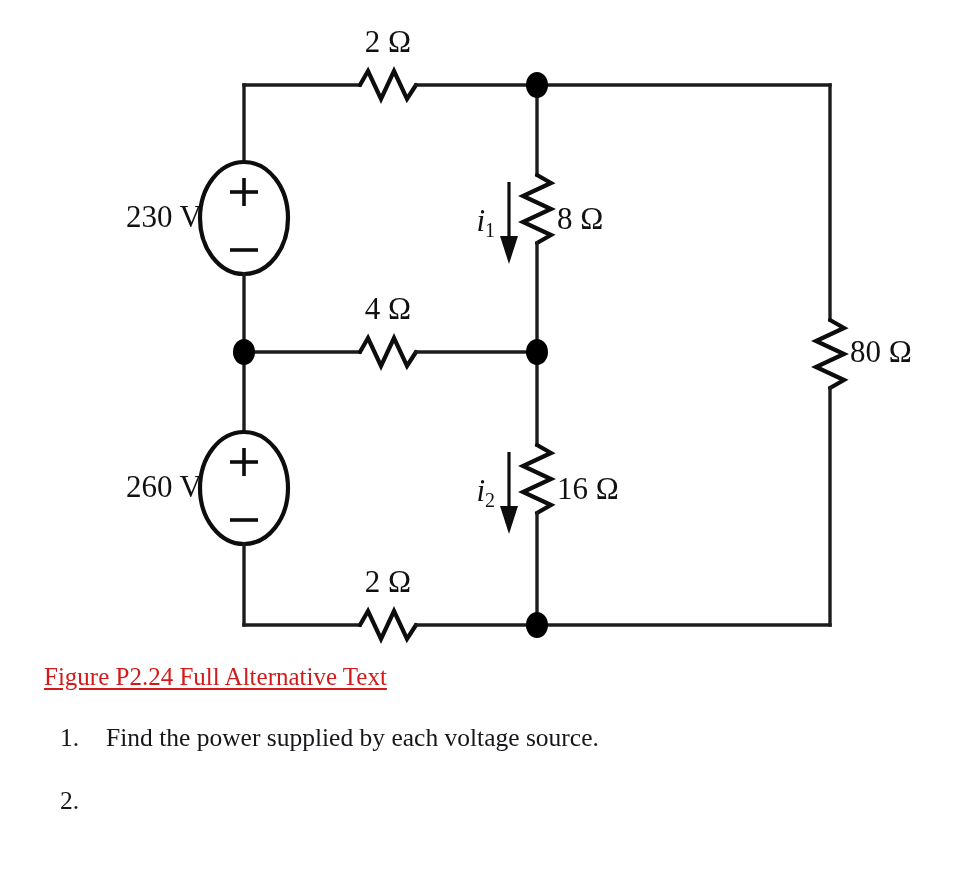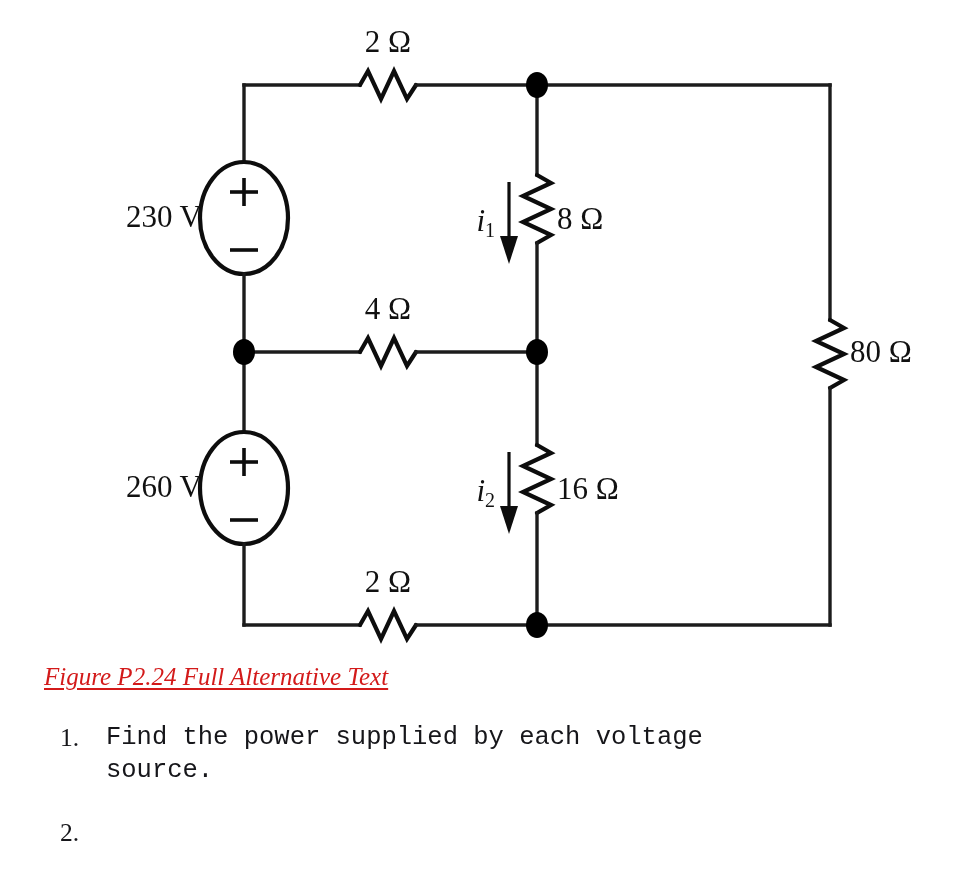--- a/index.html
+++ b/index.html
@@ -103,21 +103,20 @@
   }
   #altlink {
     font-family: "Liberation Serif", "DejaVu Serif", serif;
     font-size: 25px;
     color: #d31a1a;
     text-decoration: underline;
     text-decoration-color: #d31a1a;
     text-underline-offset: 3px;
     cursor: pointer;
     white-space: nowrap;
-    font-style: italic;
   }
   
   #tasks {
     position: absolute;
     left: 60px;
     top: 722px;
     width: 820px;
     margin: 0;
     padding: 0;
     list-style: none;
@@ -134,21 +133,20 @@
   }
   #tasks li .marker {
     flex: 0 0 auto;
     width: 46px;
     text-align: left;
     color: #16161a;
   }
   #tasks li .body {
     flex: 1 1 auto;
     max-width: 700px;
-    font-family: Liberation Mono, monospace;
   }
 </style>
 </head>
 <body>
 
 <div id="page">
 
   <div id="figure">
     <svg width="961" height="655" viewBox="0 0 961 655" xmlns="http://www.w3.org/2000/svg">
 

